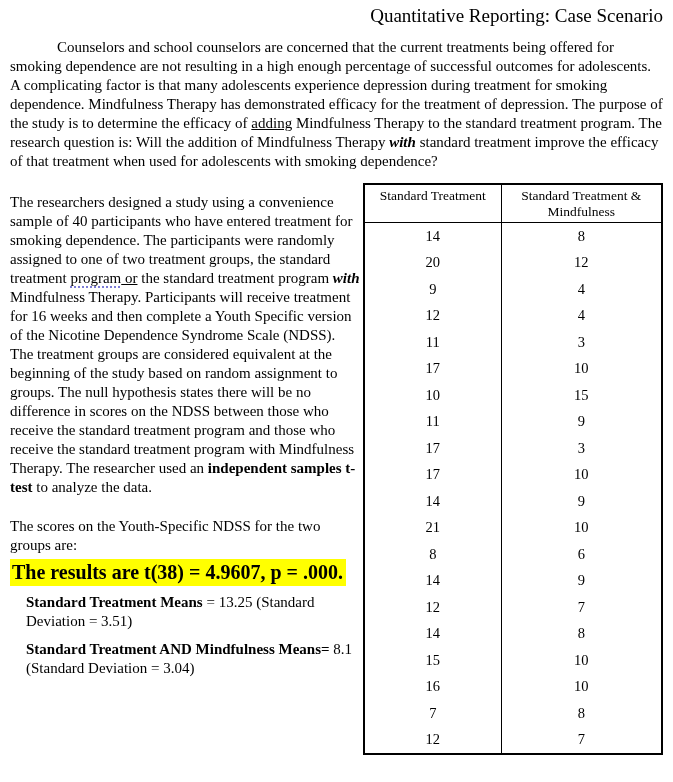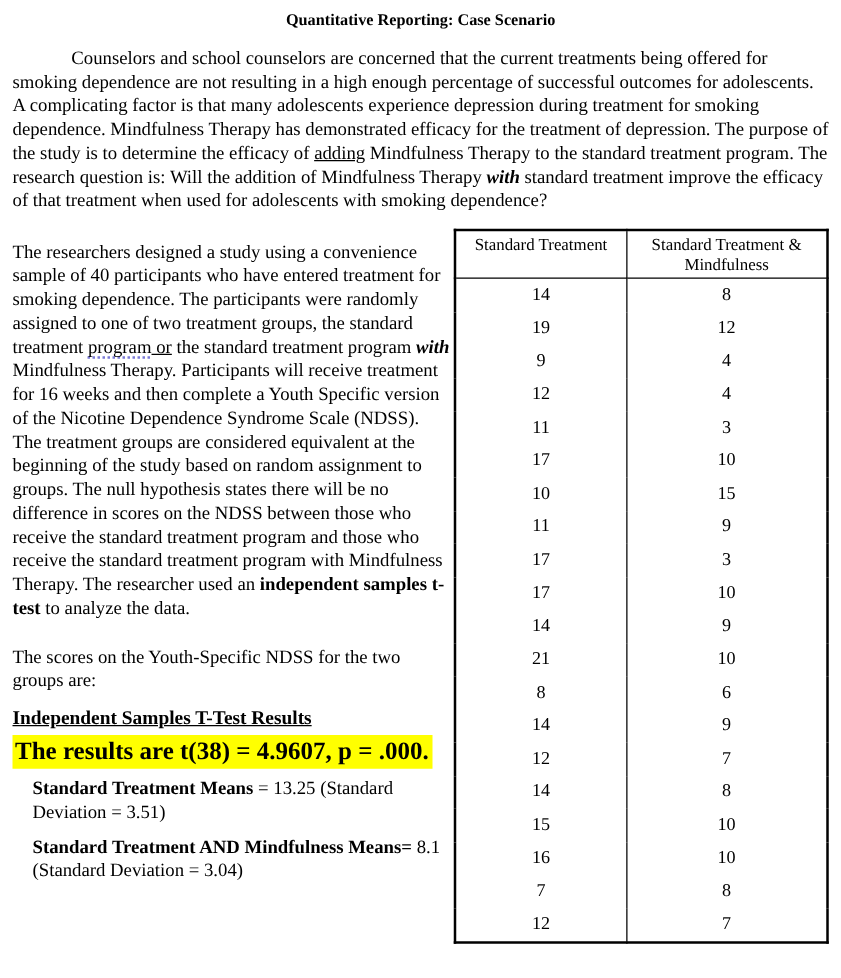--- a/index.html
+++ b/index.html
@@ -3,21 +3,21 @@
 <meta charset="utf-8">
 <style>
   html,body{margin:0;padding:0;}
   body{
     width:673px;height:782px;background:#ffffff;color:#000;
     font-family:"Liberation Serif","DejaVu Serif",serif;
     font-size:15px;line-height:19px;overflow:hidden;
   }
   .page{padding:6px 10px 0 10px;box-sizing:border-box;width:673px;height:782px;}
   .doc-title{
-    text-align:center;font-weight:bold;font-size:13px;margin:0;line-height:19px;
+    text-align:right;font-weight:normal;font-size:19px;margin:0;line-height:19px;
   }
   p{margin:0;}
   .intro{margin-top:13px;text-indent:47px;}
   .u{text-decoration:underline;}
   .squig{
     text-decoration:underline dotted #7b7bd6;
     text-decoration-thickness:2px;
     text-underline-offset:3px;
   }
   .bi{font-weight:bold;font-style:italic;}
@@ -58,21 +58,20 @@
   <p class="intro"><span>Counselors and school counselors are concerned that the current treatments being offered for smoking dependence are not resulting in a high enough percentage of successful outcomes for adolescents. A complicating factor is that many adolescents experience depression during treatment for smoking dependence. Mindfulness Therapy has demonstrated efficacy for the treatment of depression. The purpose of the study is to determine the efficacy of </span><span class="u">adding</span><span> Mindfulness Therapy to the standard treatment program. The research question is: Will the addition of Mindfulness Therapy </span><span class="bi">with</span><span> standard treatment improve the efficacy of that treatment when used for adolescents with smoking dependence?</span></p>
 
   <div class="columns">
 
     <div class="left-col">
 
       <p class="study"><span>The researchers designed a study using a convenience sample of 40 participants who have entered treatment for smoking dependence. The participants were randomly assigned to one of two treatment groups, the standard treatment </span><span class="u squig">program</span><span class="u"> or</span><span> the standard treatment program </span><span class="bi">with</span><span> Mindfulness Therapy. Participants will receive treatment for 16 weeks and then complete a Youth Specific version of the Nicotine Dependence Syndrome Scale (NDSS). The treatment groups are considered equivalent at the beginning of the study based on random assignment to groups. The null hypothesis states there will be no difference in scores on the NDSS between those who receive the standard treatment program and those who receive the standard treatment program with Mindfulness Therapy. The researcher used an </span><span class="b">independent samples t-test</span><span> to analyze the data.</span></p>
 
       <p class="scores-intro">The scores on the Youth-Specific NDSS for the two groups are:</p>
 
-      <p class="results-heading"><span class="hu">Independent Samples T-Test Results</span></p>
 
       <p class="highlight-line"><mark style="background-color: rgb(255, 255, 0);">The results are t(38) = 4.9607, p = .000.</mark></p>
 
       <p class="means"><span class="b">Standard Treatment Means</span><span> = 13.25 (Standard Deviation = 3.51)</span></p>
 
       <p class="means"><span class="b">Standard Treatment AND Mindfulness Means=</span><span> 8.1 (Standard Deviation = 3.04)</span></p>
 
     </div>
 
     <div class="table-wrap">
@@ -82,21 +81,21 @@
             <th>Standard Treatment</th>
             <th>Standard Treatment &amp; Mindfulness</th>
           </tr>
         </thead>
         <tbody>
             <tr>
               <td>14</td>
               <td>8</td>
             </tr>
             <tr>
-              <td>19</td>
+              <td>20</td>
               <td>12</td>
             </tr>
             <tr>
               <td>9</td>
               <td>4</td>
             </tr>
             <tr>
               <td>12</td>
               <td>4</td>
             </tr>

